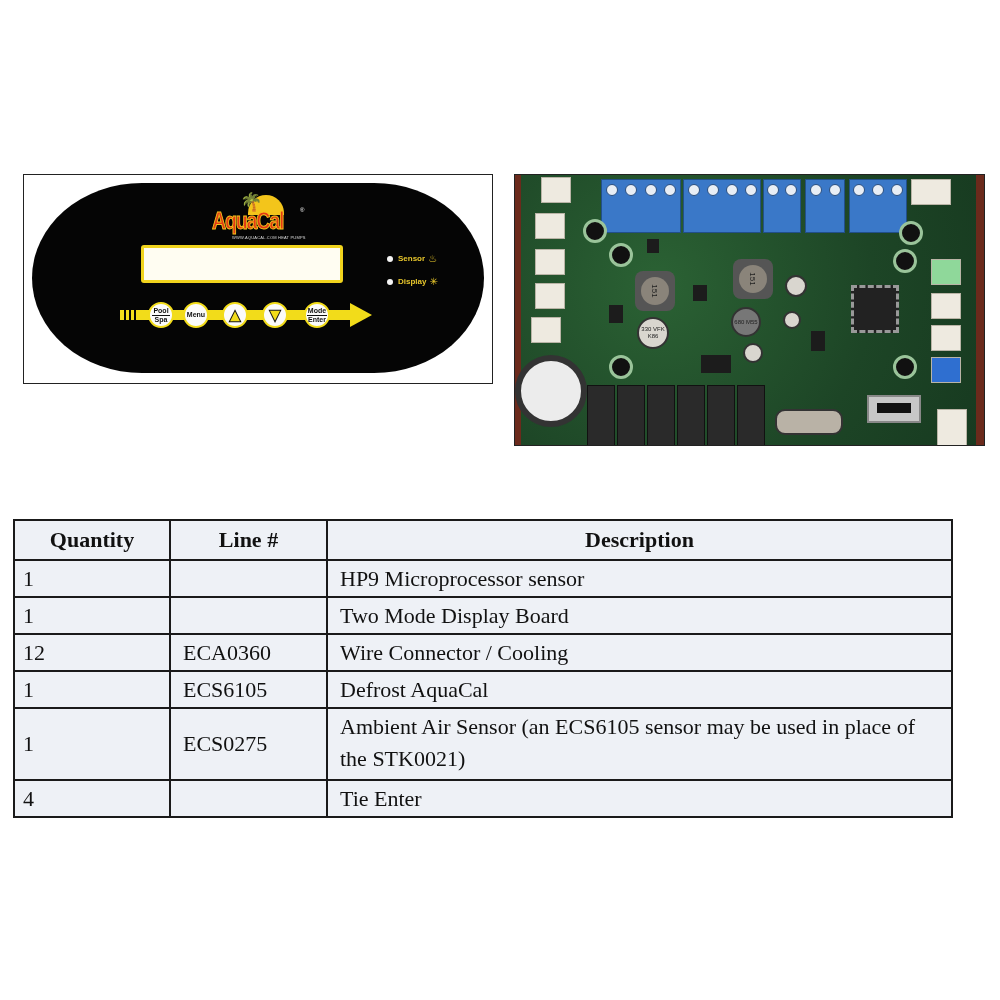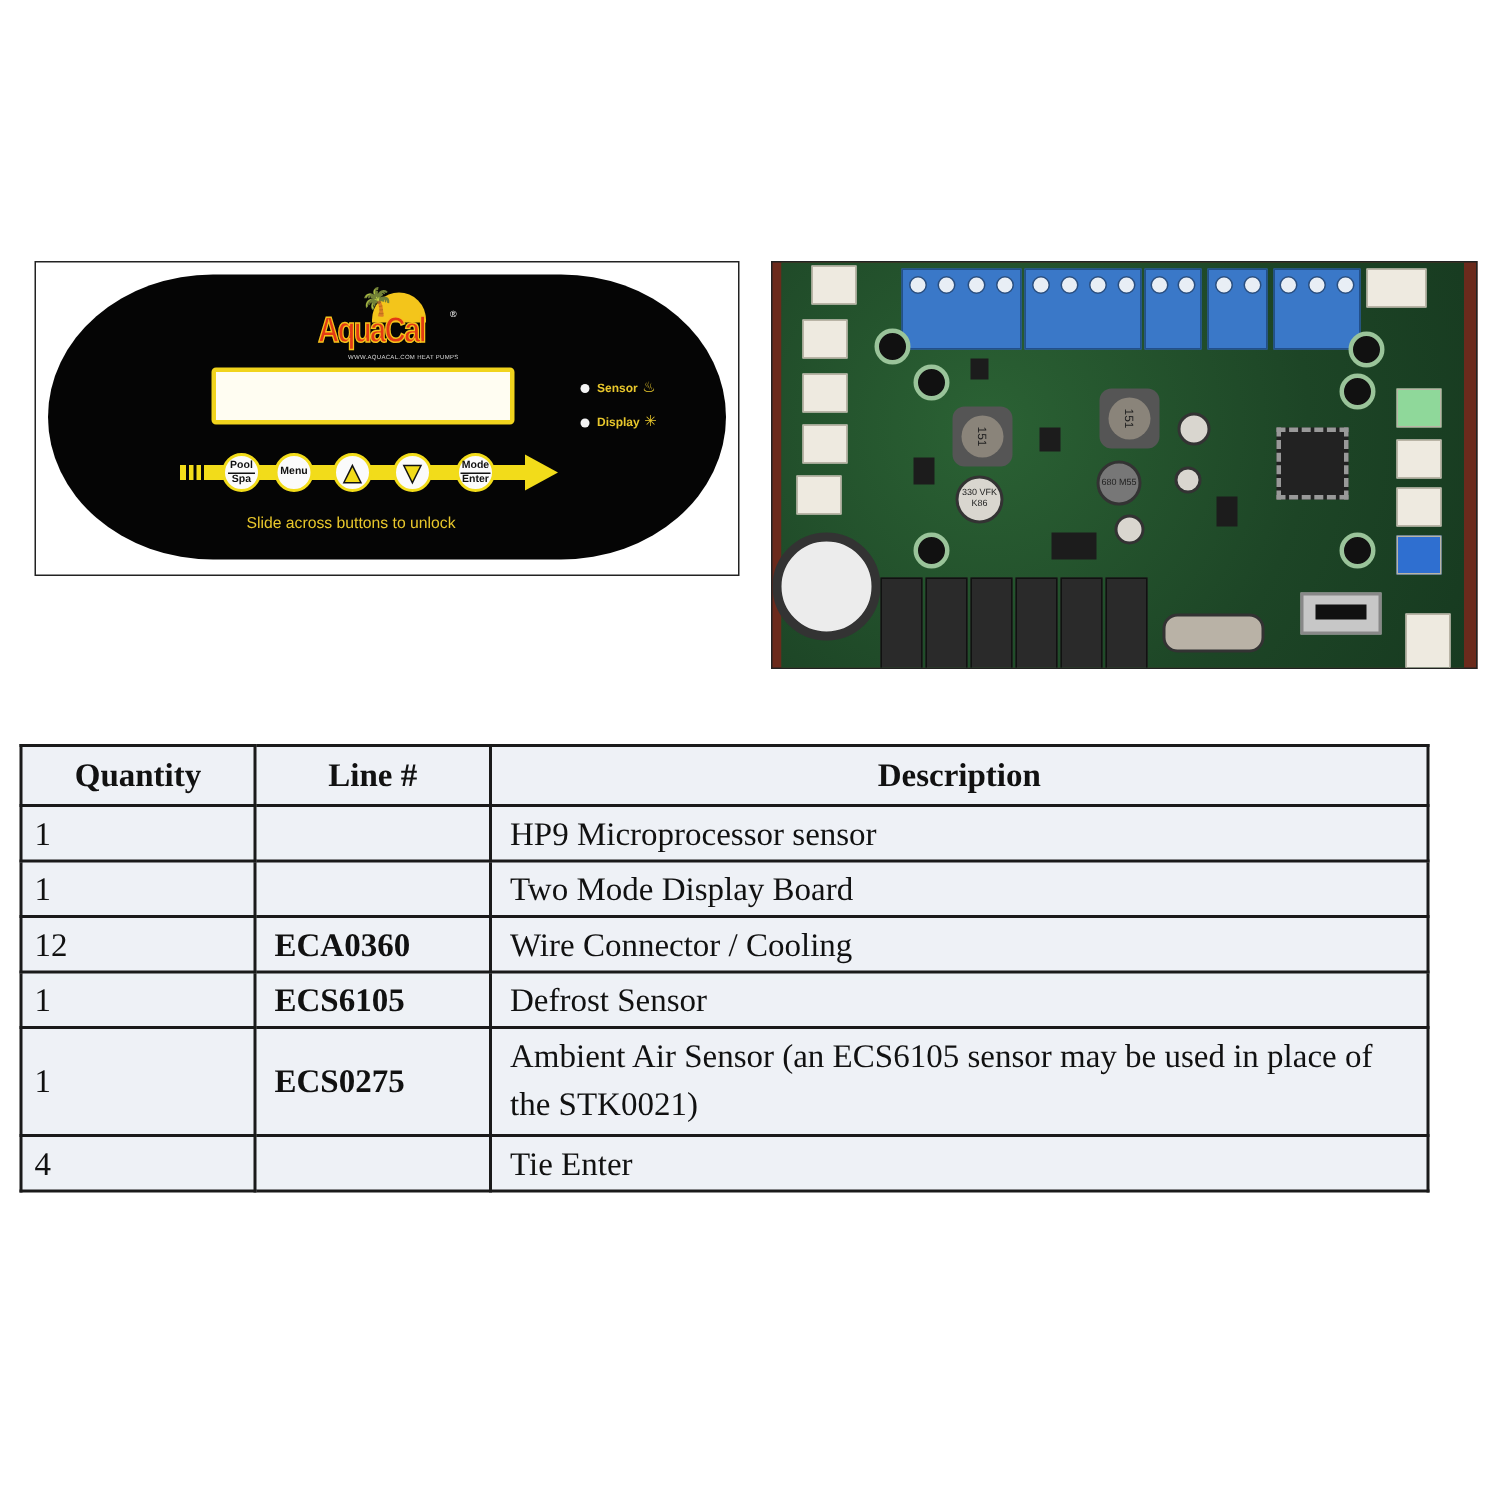--- a/index.html
+++ b/index.html
@@ -72,29 +72,29 @@
   .hole { position: absolute; width: 18px; height: 18px; border-radius: 50%; background: #111; border: 3px solid #9ac49a; }
   .mcu { position: absolute; width: 42px; height: 42px; background: #222; border: 3px dashed #999; box-sizing: content-box; }
   .relay { position: absolute; top: 210px; width: 26px; height: 62px; background: #2a2a2a; border: 1px solid #111; }
   .chip { position: absolute; background: #1c1c1c; }
   .usb { position: absolute; width: 50px; height: 24px; background: #c7c7c7; border: 2px solid #888; }
   .usb::after { content: ""; position: absolute; left: 8px; top: 6px; width: 34px; height: 10px; background: #111; }
   .bigcap { position: absolute; left: -6px; top: 180px; width: 60px; height: 60px; border-radius: 50%; background: #ececec; border: 6px solid #333; }
 
   
   table.parts {
-    position: absolute; left: 13px; top: 496px; width: 940px; border-collapse: collapse;
+    position: absolute; left: 13px; top: 519px; width: 940px; border-collapse: collapse;
     font-family: "Liberation Serif", serif; font-size: 22px; color: #111;
   }
   table.parts th, table.parts td { border: 2px solid #1a1a1a; background: #eef1f6; }
   table.parts th { font-weight: bold; font-size: 22px; height: 38px; text-align: center; padding: 0; }
   table.parts td { height: 35px; padding: 0 8px; vertical-align: middle; }
   table.parts td.desc { line-height: 32px; padding: 0 12px; }
   table.parts td.desc.tall { padding-top: 2px; padding-bottom: 4px; }
-  table.parts td.part { padding-left: 12px; font-weight: bold; }
+  table.parts td.part { padding-left: 12px; }
   col.c-qty { width: 156px; } col.c-part { width: 157px; } col.c-desc { width: auto; }
 </style>
 </head>
 <body>
 
 <div class="panel-frame">
   <div class="panel-oval">
     <div class="logo">
       <div class="logo-sun"></div>
       <div class="logo-palm">🌴</div>
@@ -135,21 +135,20 @@
       <span class="tri">▲</span>
     </div>
     <div class="btn btn-down">
       <span class="tri">▼</span>
     </div>
     <div class="btn btn-mode">
       <span class="top">Mode</span>
       <span>Enter</span>
     </div>
 
-    <div class="unlock-text">Slide across buttons to unlock</div>
   </div>
 </div>
 
 <div class="pcb-frame">
   <div class="pcb-board">
 
     <div class="term-block" style="left:80px;width:80px">
       <span class="screw"></span>
         <span class="screw"></span>
         <span class="screw"></span>
@@ -252,21 +251,21 @@
       <td class="desc">Two Mode Display Board</td>
     </tr>
     <tr>
       <td>12</td>
       <td class="part">ECA0360</td>
       <td class="desc">Wire Connector / Cooling</td>
     </tr>
     <tr>
       <td>1</td>
       <td class="part">ECS6105</td>
-      <td class="desc">Defrost Sensor</td>
+      <td class="desc">Defrost AquaCal</td>
     </tr>
     <tr>
       <td>1</td>
       <td class="part">ECS0275</td>
       <td class="desc tall">Ambient Air Sensor (an ECS6105 sensor may be used in place of the STK0021)</td>
     </tr>
     <tr>
       <td>4</td>
       <td class="part"></td>
       <td class="desc">Tie Enter</td>

